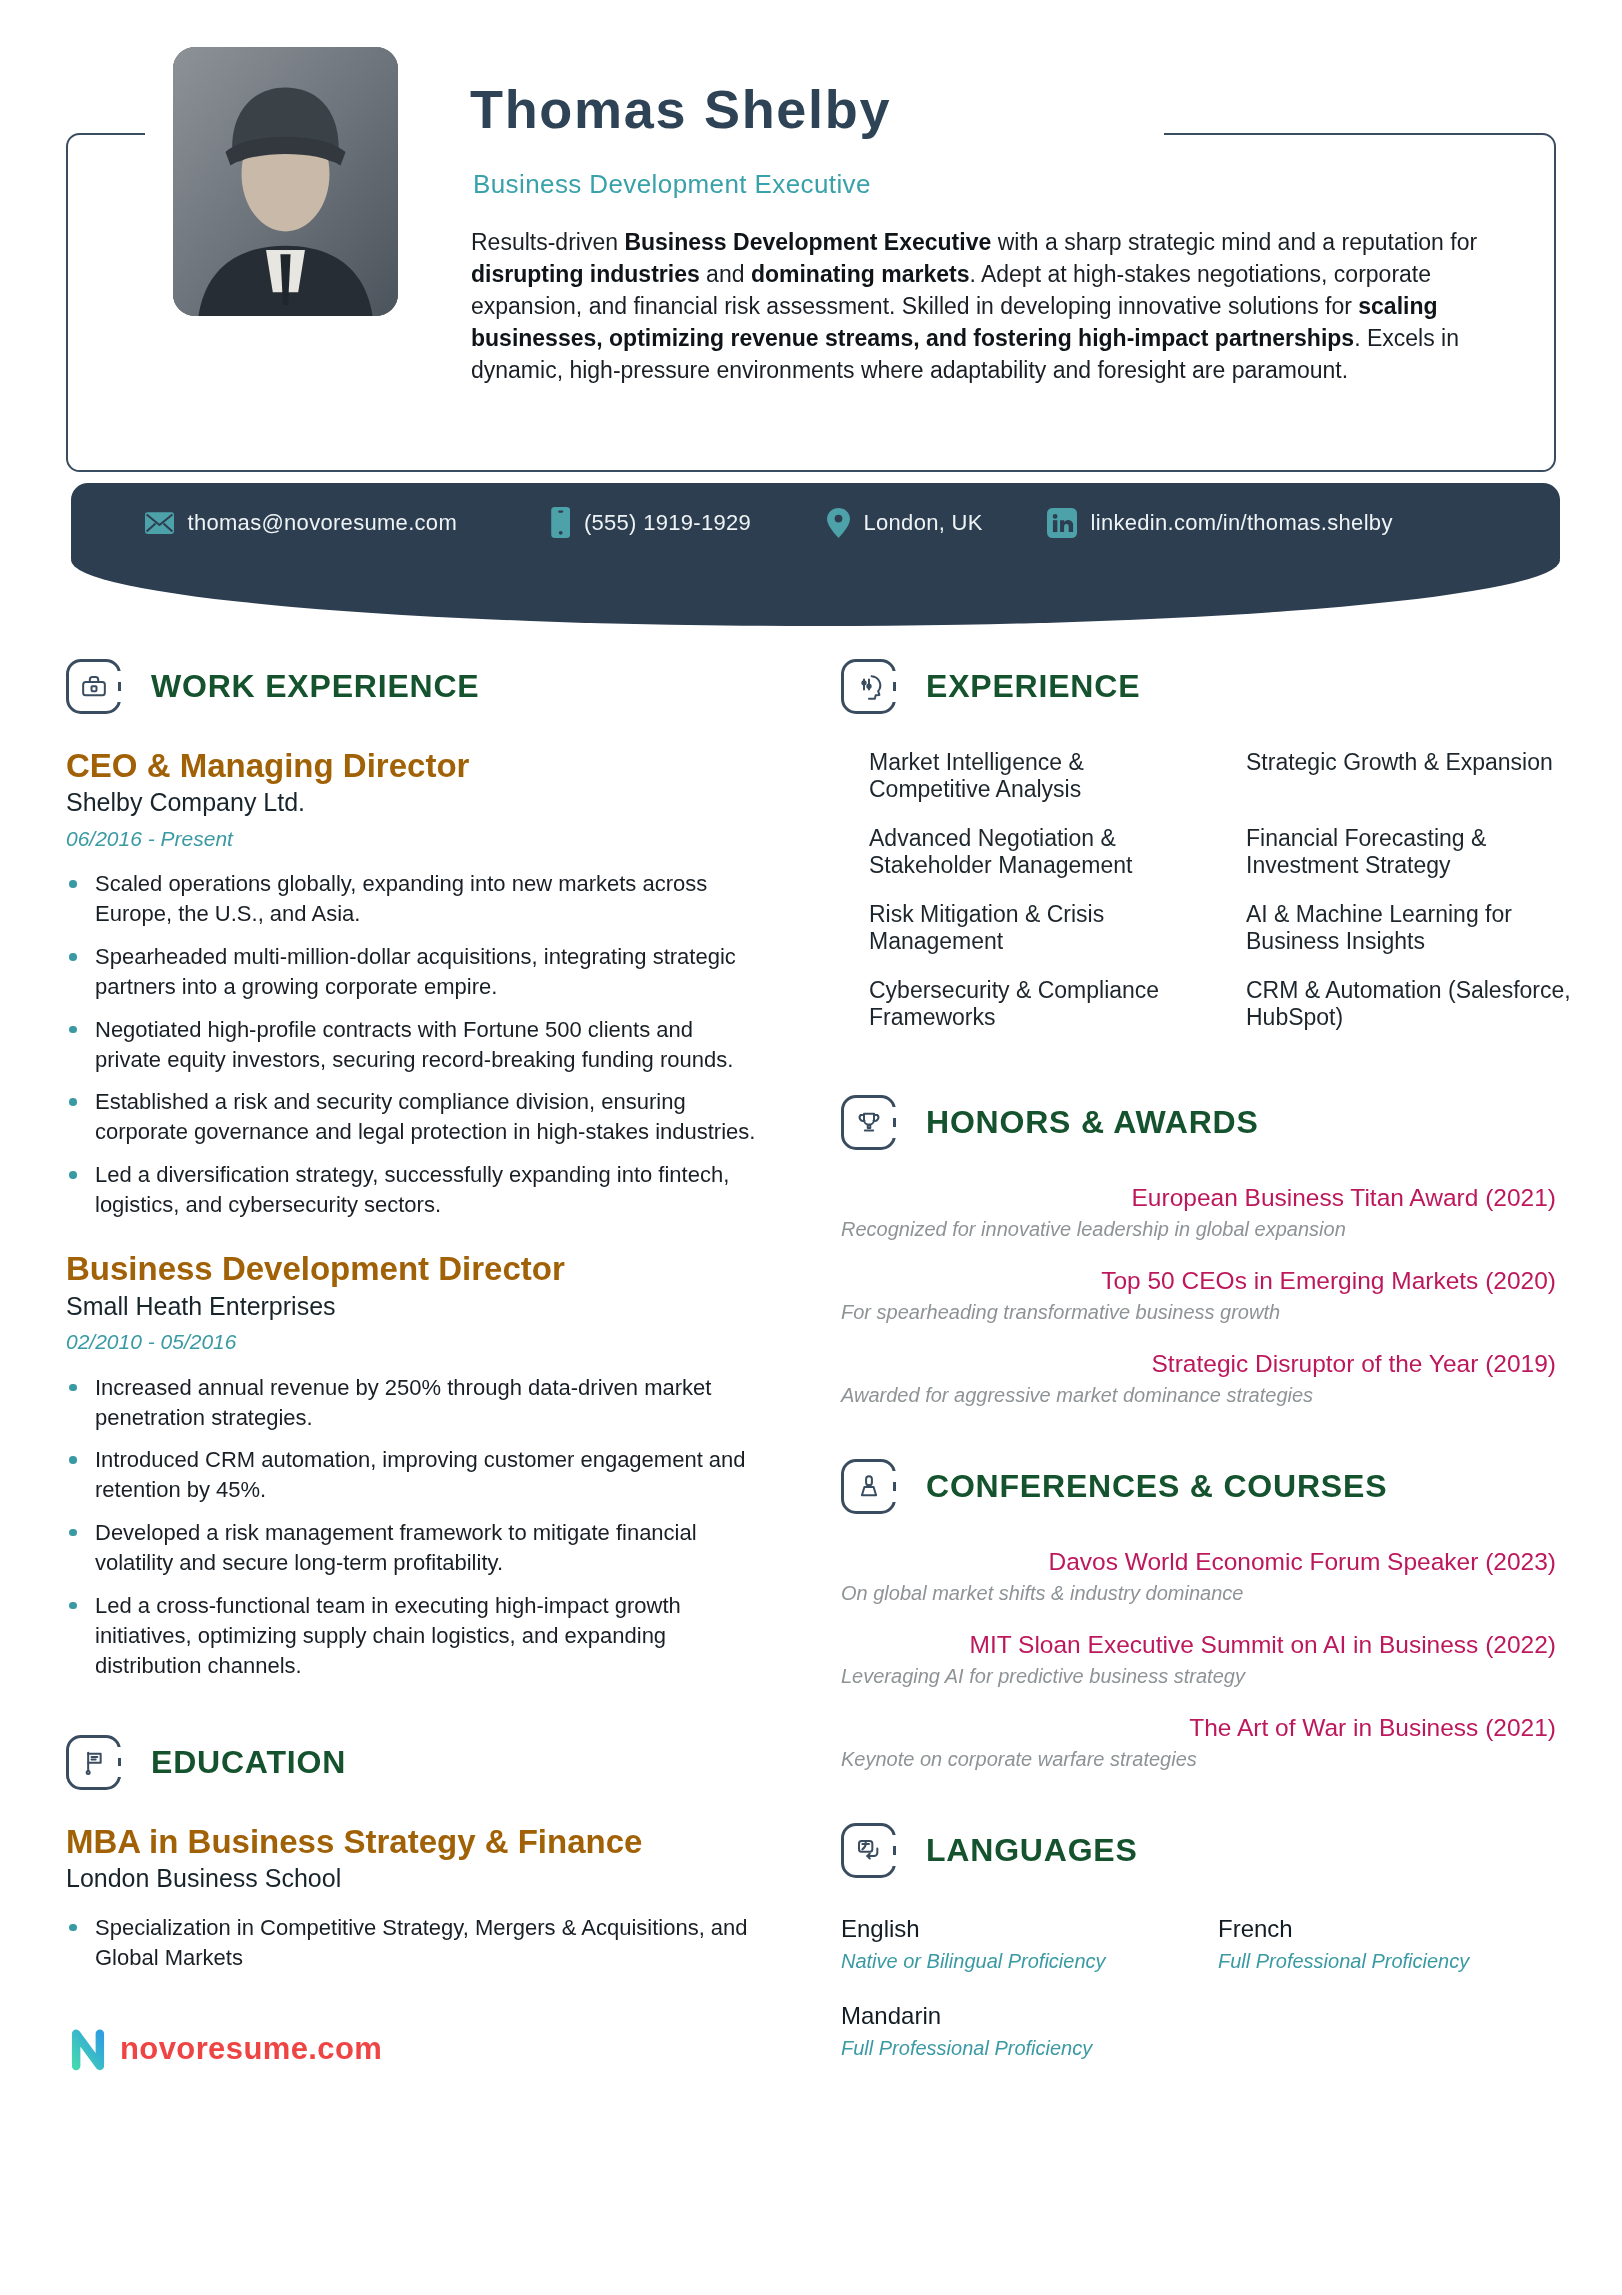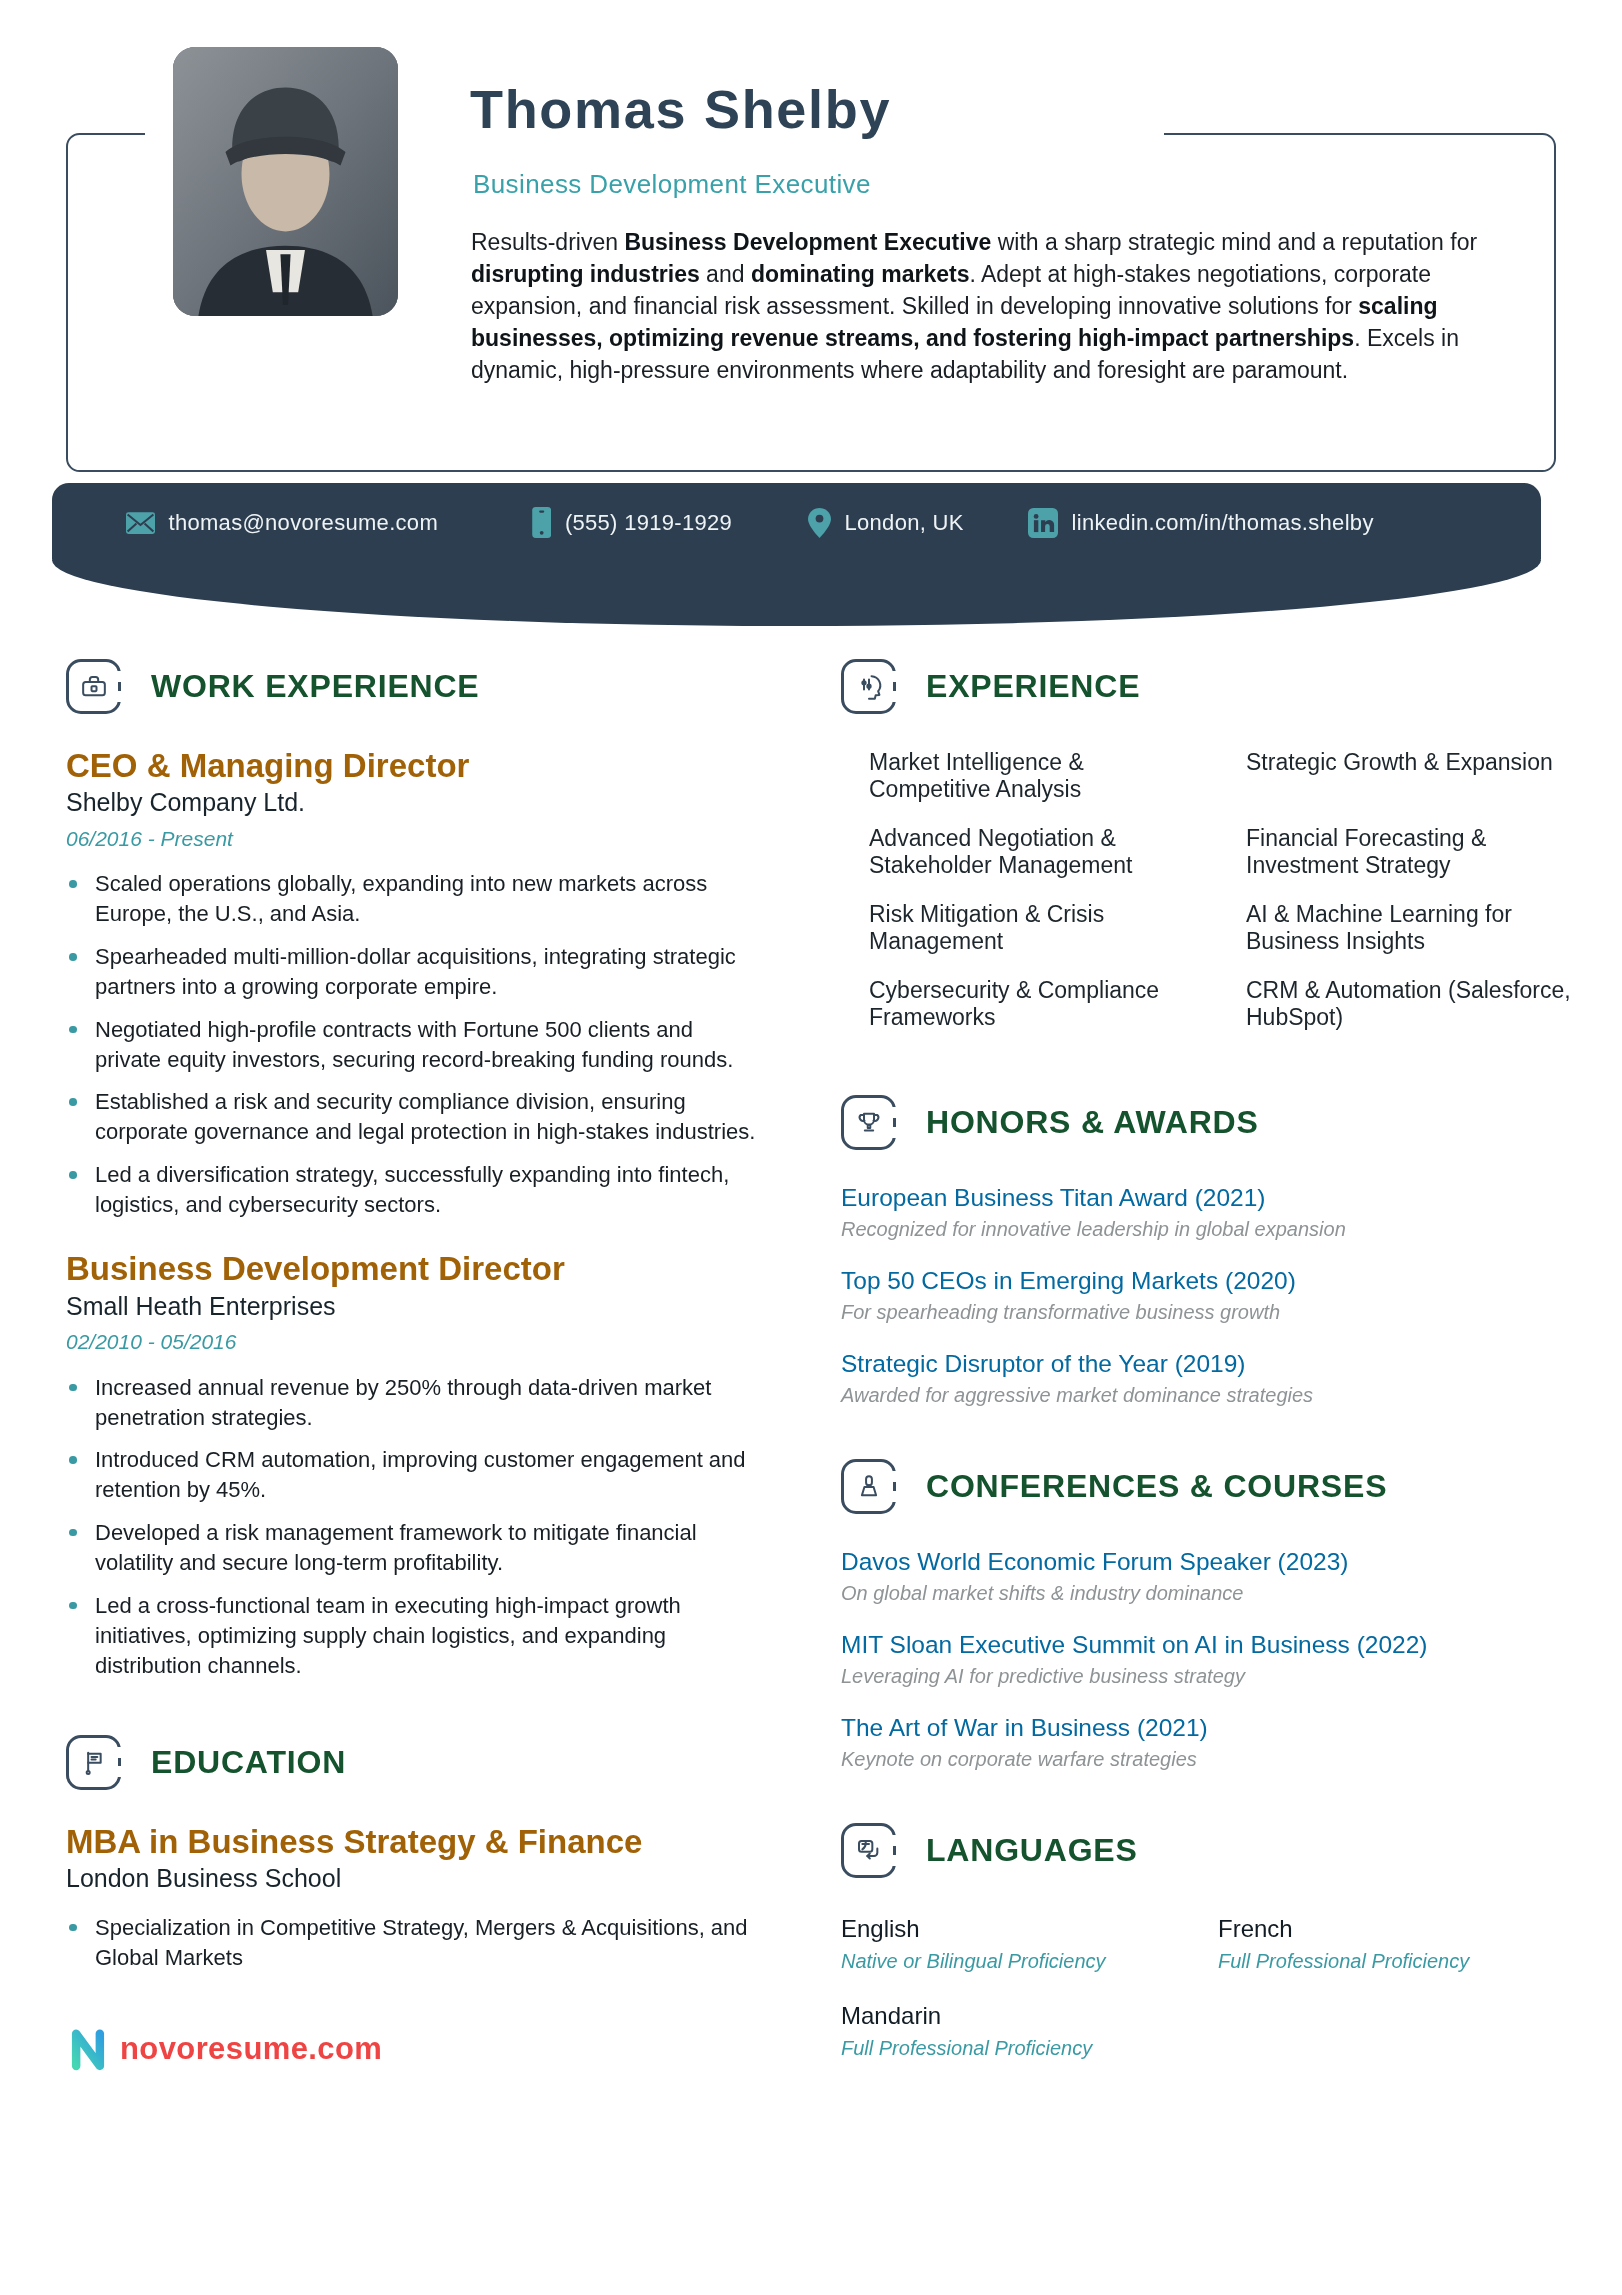--- a/index.html
+++ b/index.html
@@ -12,21 +12,21 @@
   .border-mask{position:absolute;left:145px;top:118px;width:1019px;height:30px;background:#fff;}
   .photo{position:absolute;left:173px;top:47px;width:225px;height:269px;border-radius:22px;overflow:hidden;
          background:linear-gradient(155deg,#8d9297 0%,#6d747b 45%,#4b535c 100%);}
   .photo svg{display:block;width:100%;height:100%;}
   .name{position:absolute;left:470px;top:78px;font-size:54px;font-weight:600;color:#2e4355;letter-spacing:1.7px;text-align:right;}
   .title{position:absolute;left:473px;top:169px;font-size:26px;color:#38a1a9;letter-spacing:0.4px;}
   .summary{position:absolute;left:471px;top:226px;width:1058px;font-size:23px;line-height:32px;color:#191f24;}
   .summary b{font-weight:700;color:#0e1418;}
 
   
-  .contact{position:absolute;left:52px;top:483px;width:1489px;}
+  .contact{position:absolute;left:71px;top:483px;width:1489px;}
   .contact-rect{position:relative;height:79px;background:#2d3e50;border-radius:17px 17px 3.4px 3.4px;}
   .contact-curve{height:66px;background:#2d3e50;margin-top:-1.7px;
                  border-bottom-left-radius:50% 100%;border-bottom-right-radius:50% 100%;}
   .ci{position:absolute;top:0;height:79px;display:flex;align-items:center;gap:13.5px;
       color:#eef3f5;font-size:22px;letter-spacing:0.3px;}
   .ci-email{left:74px}.ci-phone{left:480px}.ci-loc{left:756px}.ci-li{left:976px}
   .ci svg{display:block;}
 
   
   .columns{position:absolute;top:659px;left:66px;width:1490px;display:flex;align-items:flex-start;}
@@ -54,21 +54,21 @@
   .sec-gap{margin-top:54px;}
 
   .brand{display:flex;align-items:center;gap:10px;margin-top:54px;}
   .brand-text{font-size:31px;font-weight:700;color:#ef4444;letter-spacing:0.4px;}
 
   
   .xp-grid{display:grid;grid-template-columns:340px 338px;column-gap:37px;row-gap:22px;
            margin-top:35px;font-size:23px;line-height:27px;color:#1d262c;margin-left:28px;}
   .entries{margin-top:32px;}
   .entry{margin-bottom:24px;}
-  .entry-title{font-size:24.5px;color:#0369a1;line-height:31px;}
+  .entry-title{font-size:24.5px;color:#be185d;line-height:31px;text-align:right;}
   .entry-sub{font-size:20px;font-style:italic;color:#8e9396;margin-top:5px;}
   .lang-grid{display:grid;grid-template-columns:377px 338px;row-gap:29px;margin-top:37px;}
   .lang-name{font-size:24px;color:#111c24;}
   .lang-level{font-size:20px;font-style:italic;color:#3a9aa3;margin-top:6.8px;}
 </style>
 </head>
 <body>
 
 <div class="page">
 

